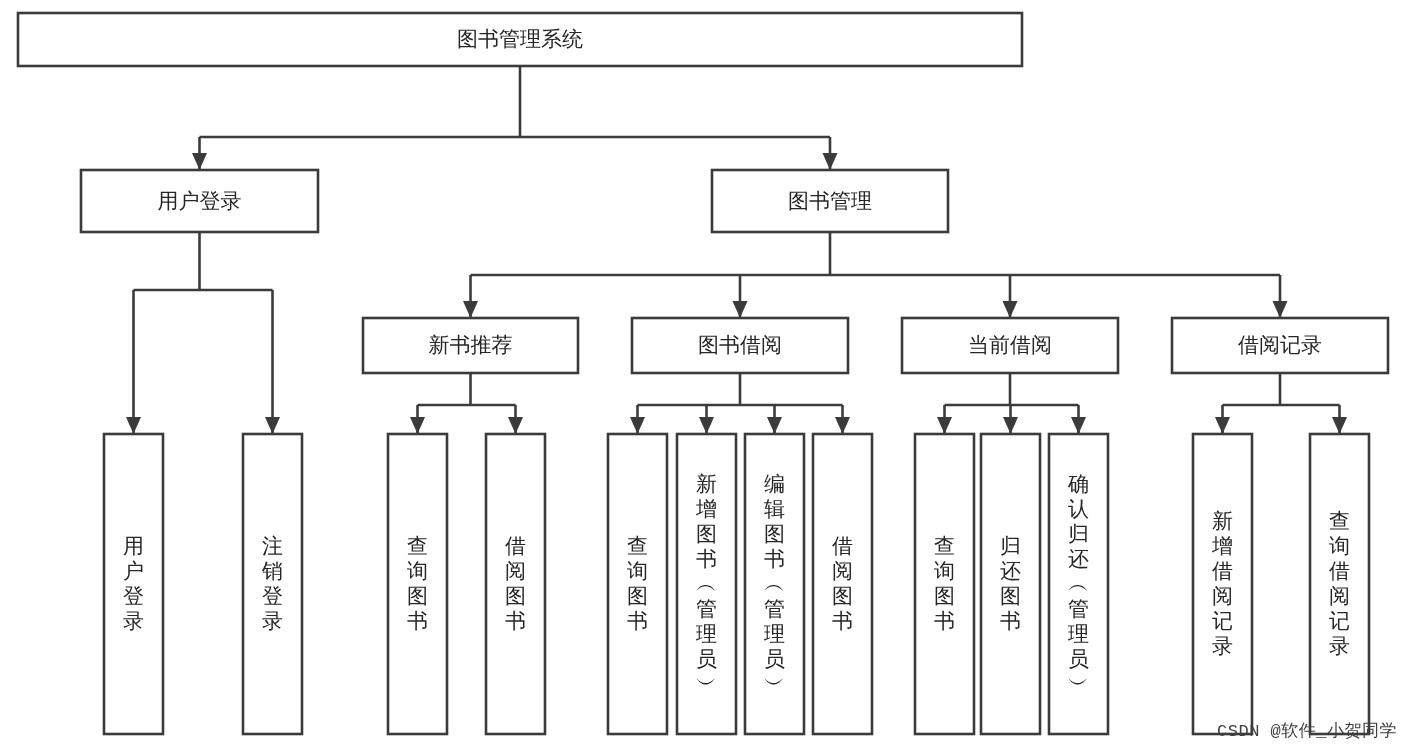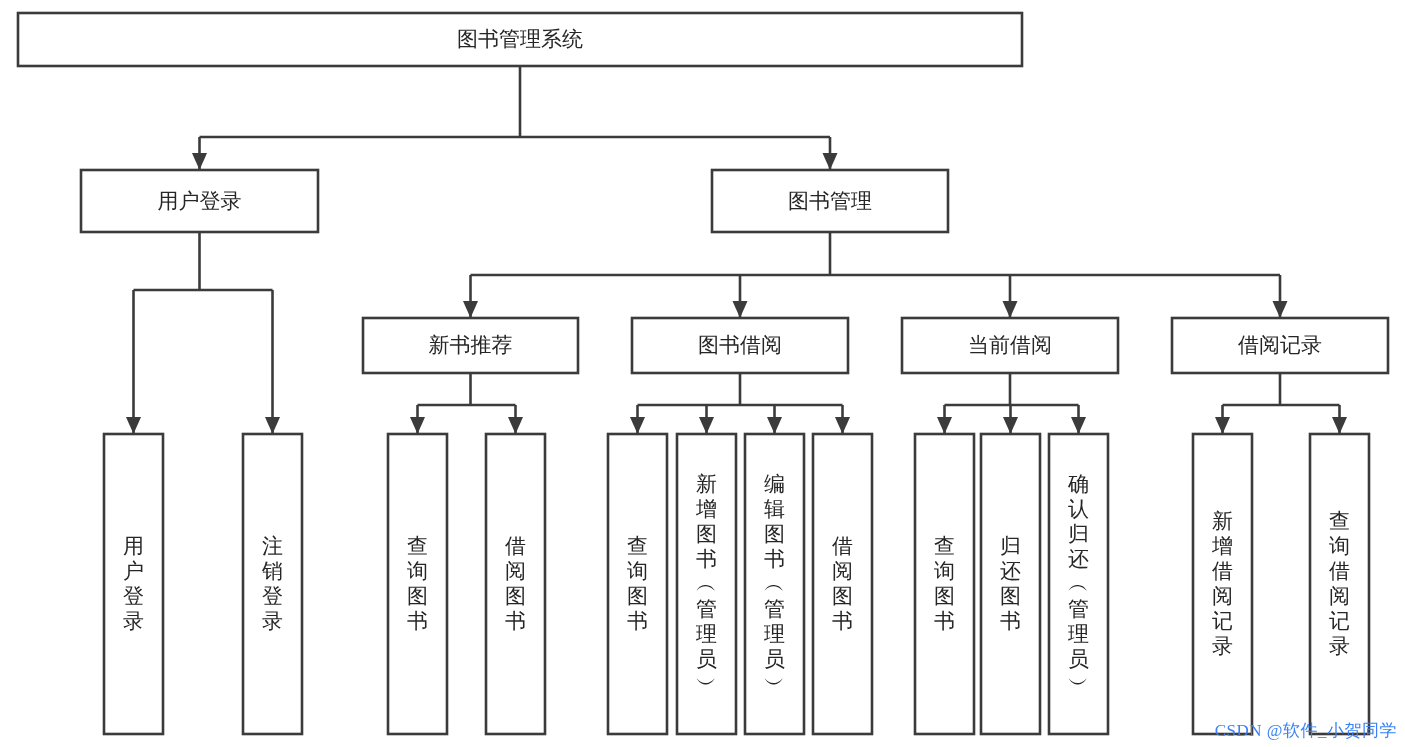--- a/index.html
+++ b/index.html
@@ -52,23 +52,23 @@
   .node-label-v {
     font-family: "Liberation Sans", "DejaVu Sans", sans-serif;
     font-size: 21px;
     fill: #262626;
     text-anchor: middle;
   }
   .watermark-text {
     position: absolute;
     right: 8px;
     bottom: 5px;
-    font-family: Liberation Serif, serif;
+    font-family: Liberation Mono, monospace;
     font-size: 17px;
-    color: #3b82f6;
+    color: #404040;
     white-space: nowrap;
     letter-spacing: 0.5px;
     user-select: none;
   }
 </style>
 </head>
 <body>
 
 <div id="diagram-root">
   <svg id="tree-svg" viewBox="0 0 1405 747">

